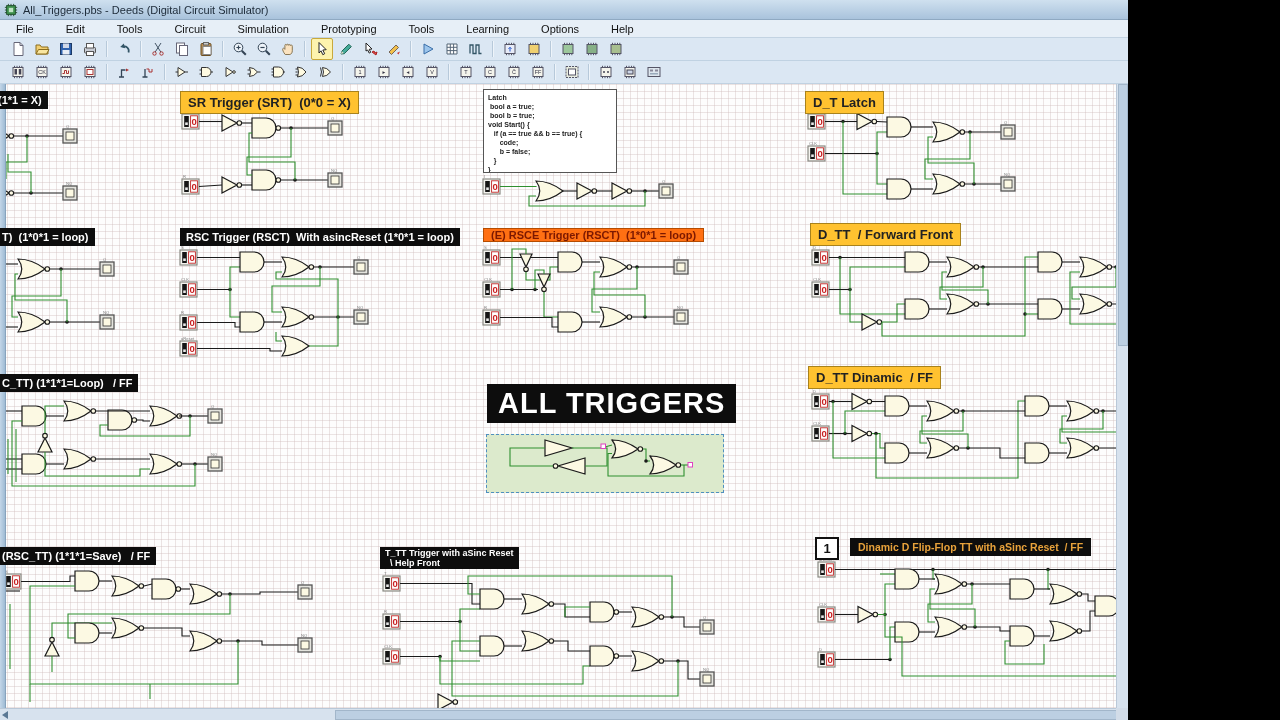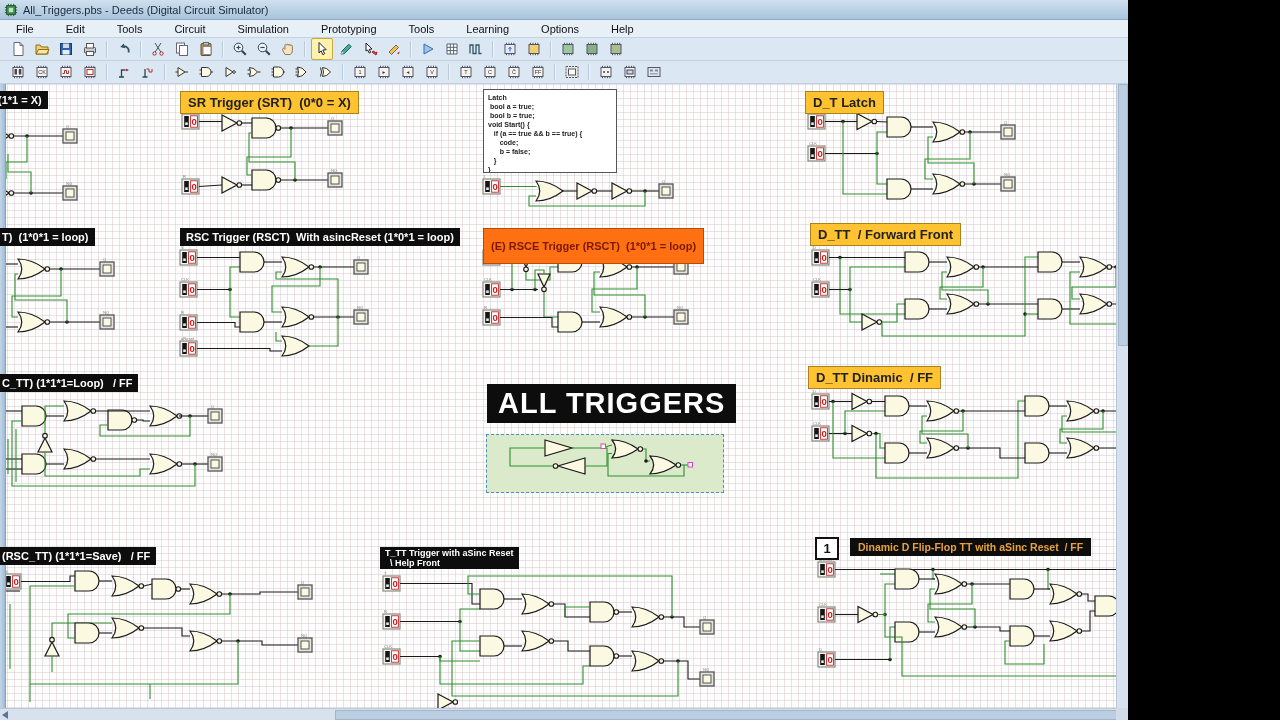--- a/index.html
+++ b/index.html
@@ -30,21 +30,21 @@
       repeating-linear-gradient(0deg, rgba(205,185,185,.38) 0 1px, transparent 1px 7px),
       repeating-linear-gradient(90deg, rgba(205,185,185,.38) 0 1px, transparent 1px 7px);}
   #leftstrip{position:absolute;left:0;top:0;width:5px;height:624px;
     background:linear-gradient(90deg,#c3d6e8,#9fbbd4);border-right:1px solid #87a3bd;z-index:5;}
   #circuits{position:absolute;left:0;top:0;z-index:2;}
   
   .lbl{position:absolute;z-index:6;white-space:pre;overflow:hidden;}
   .lblk{background:#0d0d0d;color:#fff;font-weight:bold;font-size:11px;padding:3px 6px;}
   .lblo{background:#FFC230;color:#222;font-weight:bold;font-size:13px;padding:3px 7px;
         border:1px solid #a8821c;}
-  .lblho{background:#FF7013;color:#7c1800;font-weight:bold;font-size:11px;padding:11px 7px;
+  .lblho{background:#FF7013;color:#7c1800;font-weight:bold;font-size:11px;padding:0 7px;
         border:1px solid #b54c00;}
   .lblko{background:#0d0d0d;color:#E8A23B;font-weight:bold;font-size:10.5px;padding:3px 8px;}
   .lblsmall{font-size:9px;line-height:10px;padding:1px 5px;}
   #banner{font-size:29px;letter-spacing:1px;padding:3px 11px;}
   #numbadge{background:#fff;border:2px solid #111;color:#111;font-weight:bold;font-size:13px;
     width:14px;text-align:center;padding:2px 3px;}
   #codebox{position:absolute;z-index:6;background:#fff;border:1px solid #555;
     font:bold 7px/9px "Liberation Sans",sans-serif;color:#222;padding:3px 4px;white-space:pre;}
   #selregion{position:absolute;z-index:1;background:#dceacc;border:1px dashed #4f8fbf;}
   

